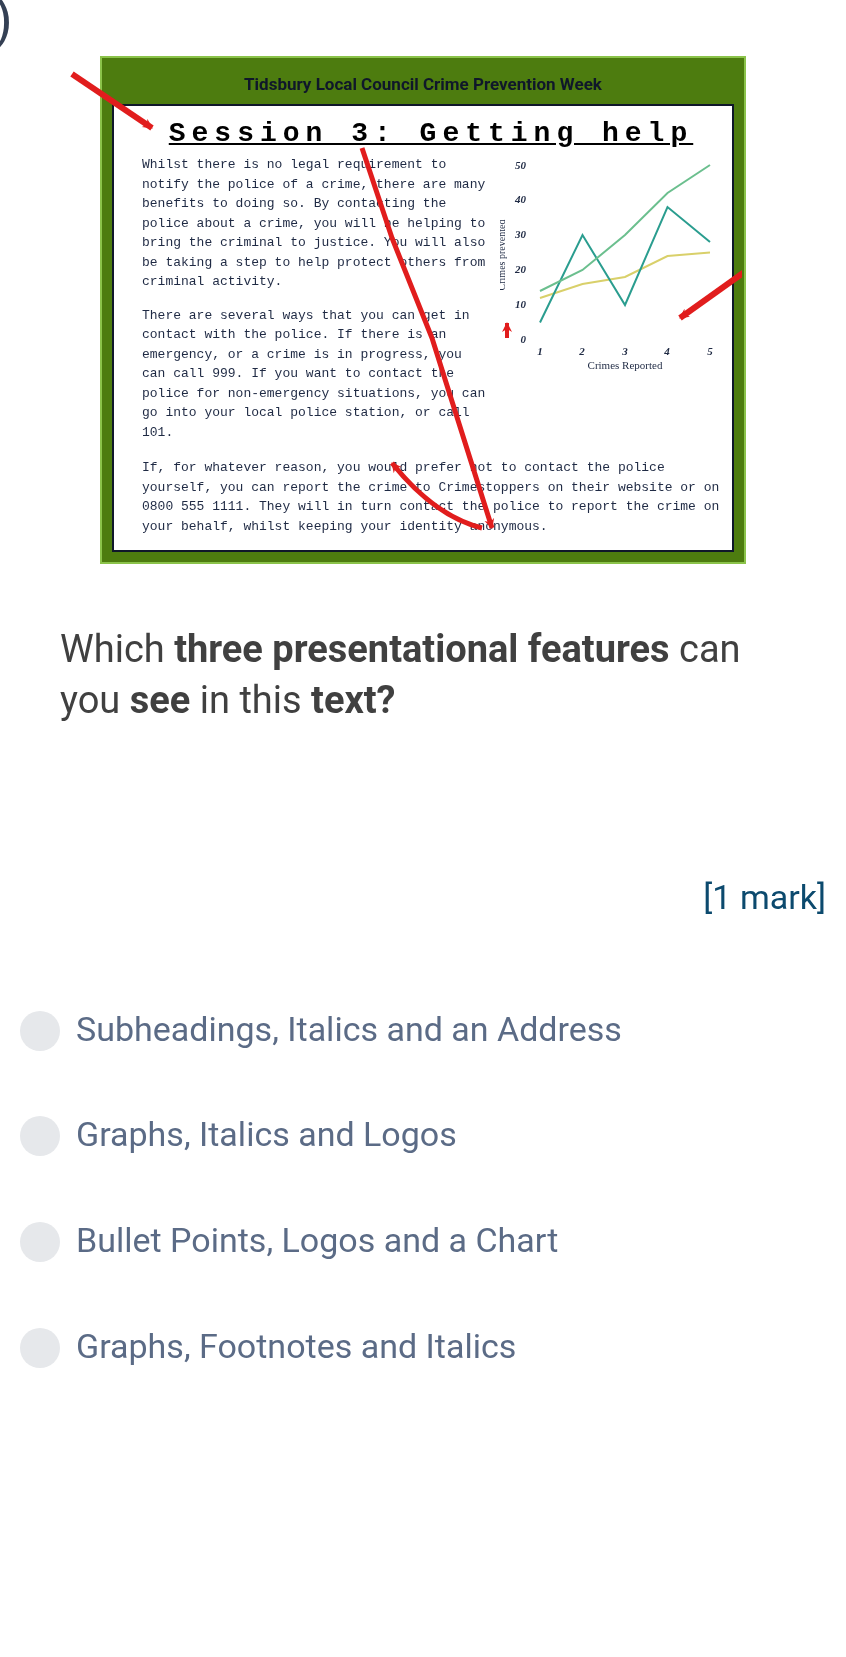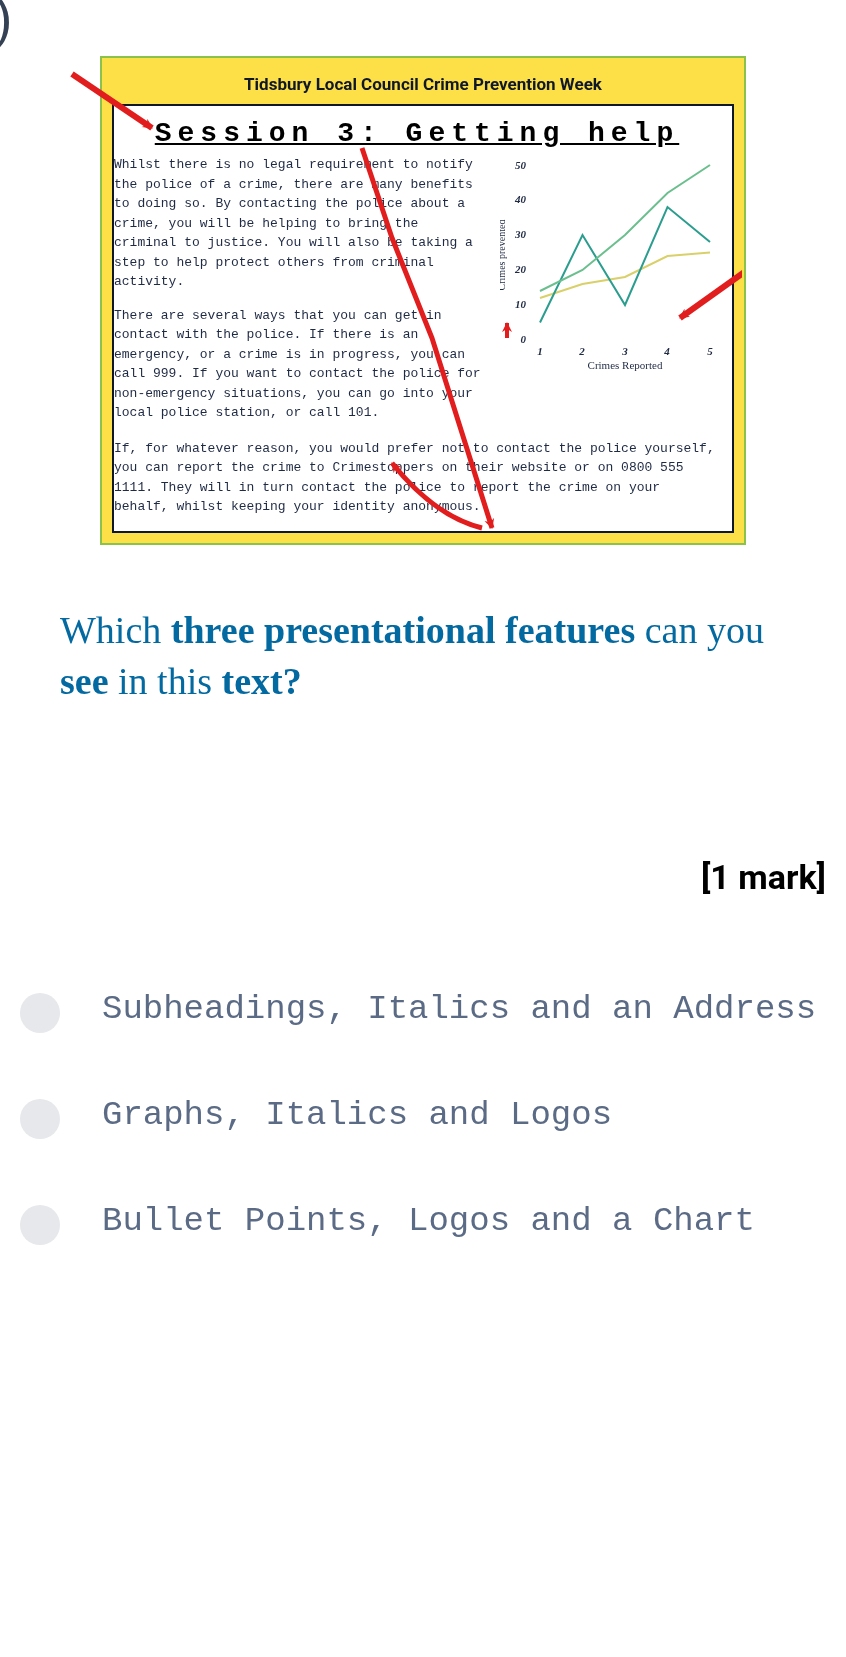--- a/index.html
+++ b/index.html
@@ -22,36 +22,36 @@
     position: absolute;
     left: -6px;
     top: -12px;
     font-size: 54px;
     color: #344054;
     font-weight: 400;
   }
   
   .doc-outer {
     margin: 40px 100px 0 100px;
-    background: #fde047;
+    background: #4d7c0f;
     border: 2px solid #8bc34a;
     padding: 10px;
     position: relative;
   }
   .doc-header {
     text-align: center;
     font-weight: 700;
     font-size: 17px;
     color: #0f172a;
     padding: 6px 0 10px 0;
   }
   .doc-inner {
     background: #ffffff;
     border: 2px solid #0f172a;
-    padding: 10px 12px 14px 0;
+    padding: 10px 12px 14px 28px;
     position: relative;
   }
   .session-title {
     font-family: "Courier New", Courier, monospace;
     font-size: 28px;
     font-weight: 700;
     letter-spacing: 6px;
     text-decoration: underline;
     text-align: center;
     padding: 2px 0 6px 0;
@@ -101,44 +101,42 @@
     pointer-events: none;
   }
   
   .question-wrap {
     margin: 60px 60px 0 60px;
   }
   .question {
     font-size: 38px;
     line-height: 1.35;
     font-weight: 400;
-    color: #0369a1;
-    font-family: Liberation Serif, serif;
+    color: #404040;
   }
   .question b {
     font-weight: 700;
   }
   .marks {
     text-align: right;
-    font-weight: 700;
+    font-weight: 400;
     font-size: 34px;
-    color: #000000;
+    color: #0c4a6e;
     margin: 150px 20px 60px 0;
   }
   
   .options {
     margin: 0 20px 0 20px;
   }
   .option {
     display: flex;
-    align-items: flex-end;
-    gap: 42px;
+    align-items: flex-start;
+    gap: 16px;
     padding: 30px 0;
     cursor: pointer;
-    font-family: Liberation Mono, monospace;
   }
   .radio {
     width: 40px;
     height: 40px;
     border-radius: 50%;
     background: #e6e8eb;
     flex: 0 0 40px;
     margin-top: 4px;
   }
   .option-label {
@@ -233,15 +231,19 @@
       <div class="option-label">Subheadings, Italics and an Address</div>
     </div>
     <div class="option">
       <div class="radio"></div>
       <div class="option-label">Graphs, Italics and Logos</div>
     </div>
     <div class="option">
       <div class="radio"></div>
       <div class="option-label">Bullet Points, Logos and a Chart</div>
     </div>
+    <div class="option">
+      <div class="radio"></div>
+      <div class="option-label">Graphs, Footnotes and Italics</div>
+    </div>
   </div>
 
 </div>
 
 </body></html>

